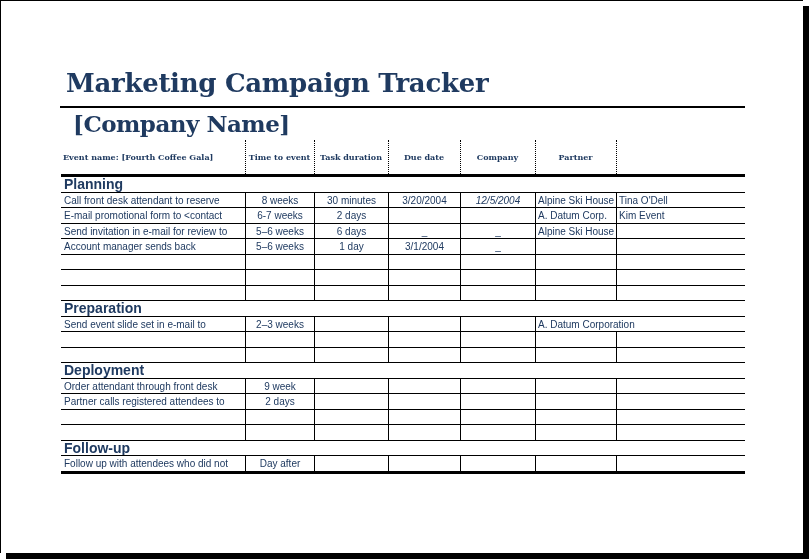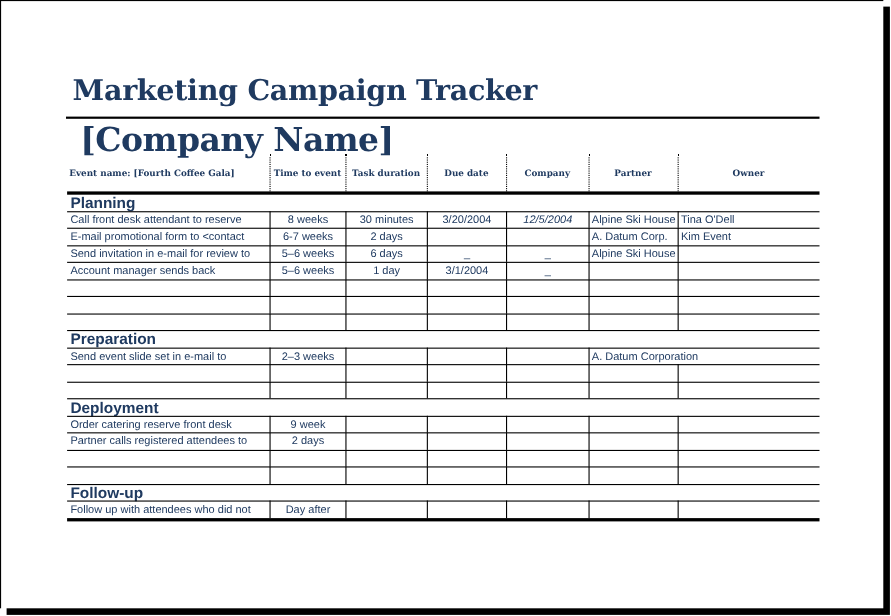--- a/index.html
+++ b/index.html
@@ -13,21 +13,21 @@
   .title {
     position:absolute; left:66px; top:68px;
     font-family:"DejaVu Serif", "Liberation Serif", serif;
     font-weight:bold; font-size:26px; color:#1f3a60; letter-spacing:-0.3px;
     white-space:nowrap;
   }
   .rule-top { position:absolute; left:60px; top:106px; width:685px; height:2px; background:#000; }
   .company {
     position:absolute; left:73px; top:110px;
     font-family:"DejaVu Serif", "Liberation Serif", serif;
-    font-weight:bold; font-size:30px; color:#1f3a60; letter-spacing:-0.5px;
+    font-weight:bold; font-size:23px; color:#1f3a60; letter-spacing:-0.5px;
     white-space:nowrap;
   }
   .hdr-row { position:absolute; left:61px; top:140px; width:684px; height:34px; }
   .hdr-cell {
     position:absolute; top:0; height:34px; display:flex; align-items:center; justify-content:center;
     font-family:"DejaVu Serif", "Liberation Serif", serif; font-weight:bold; font-size:8px; color:#1f3a60;
     white-space:nowrap;
   }
   .hdr-cell.left { justify-content:flex-start; padding-left:2px; }
   .vdot { position:absolute; top:0; width:0; height:34px; border-left:1px dotted #000; }
@@ -61,21 +61,20 @@
   <div class="hdr-cell" style="left:184px;width:69px;">Time to event</div>
   <div class="vdot" style="left:253px;"></div>
   <div class="hdr-cell" style="left:253px;width:74px;">Task duration</div>
   <div class="vdot" style="left:327px;"></div>
   <div class="hdr-cell" style="left:327px;width:72px;">Due date</div>
   <div class="vdot" style="left:399px;"></div>
   <div class="hdr-cell" style="left:399px;width:75px;">Company</div>
   <div class="vdot" style="left:474px;"></div>
   <div class="hdr-cell" style="left:474px;width:81px;">Partner</div>
   <div class="vdot" style="left:555px;"></div>
-  <div class="hdr-cell" style="left:555px;width:129px;">Owner</div>
 </div>
 
 <div class="thick" style="top:174px;"></div>
 
 <div id="table-body">
     <div class="section" style="top: 177px;">Planning</div>
     <div class="hline" style="top: 192px;"></div>
     <div>
       <div class="cell l" style="left: 62px; top: 193px; width: 181px;">Call front desk attendant to reserve</div>
       <div class="cell c" style="left: 246px; top: 193px; width: 68px;">8 weeks</div>
@@ -233,21 +232,21 @@
     <div class="vline" style="left: 245px; top: 347px; height: 15px;"></div>
     <div class="vline" style="left: 314px; top: 347px; height: 15px;"></div>
     <div class="vline" style="left: 388px; top: 347px; height: 15px;"></div>
     <div class="vline" style="left: 460px; top: 347px; height: 15px;"></div>
     <div class="vline" style="left: 535px; top: 347px; height: 15px;"></div>
     <div class="vline" style="left: 616px; top: 347px; height: 15px;"></div>
     <div class="hline" style="top: 362px;"></div>
     <div class="section" style="top: 363px;">Deployment</div>
     <div class="hline" style="top: 378px;"></div>
     <div>
-      <div class="cell l" style="left: 62px; top: 379px; width: 181px;">Order catering reserve front desk</div>
+      <div class="cell l" style="left: 62px; top: 379px; width: 181px;">Order attendant through front desk</div>
       <div class="cell c" style="left: 246px; top: 379px; width: 68px;">9 week</div>
       <div class="cell c" style="left: 315px; top: 379px; width: 73px;"></div>
       <div class="cell c" style="left: 389px; top: 379px; width: 71px;"></div>
       <div class="cell c" style="left: 461px; top: 379px; width: 74px;"></div>
       <div class="cell l" style="left: 536px; top: 379px; width: 78px;"></div>
       <div class="cell l" style="left: 617px; top: 379px; width: 126px;"></div>
     </div>
     <div class="vline" style="left: 245px; top: 378px; height: 15px;"></div>
     <div class="vline" style="left: 314px; top: 378px; height: 15px;"></div>
     <div class="vline" style="left: 388px; top: 378px; height: 15px;"></div>

